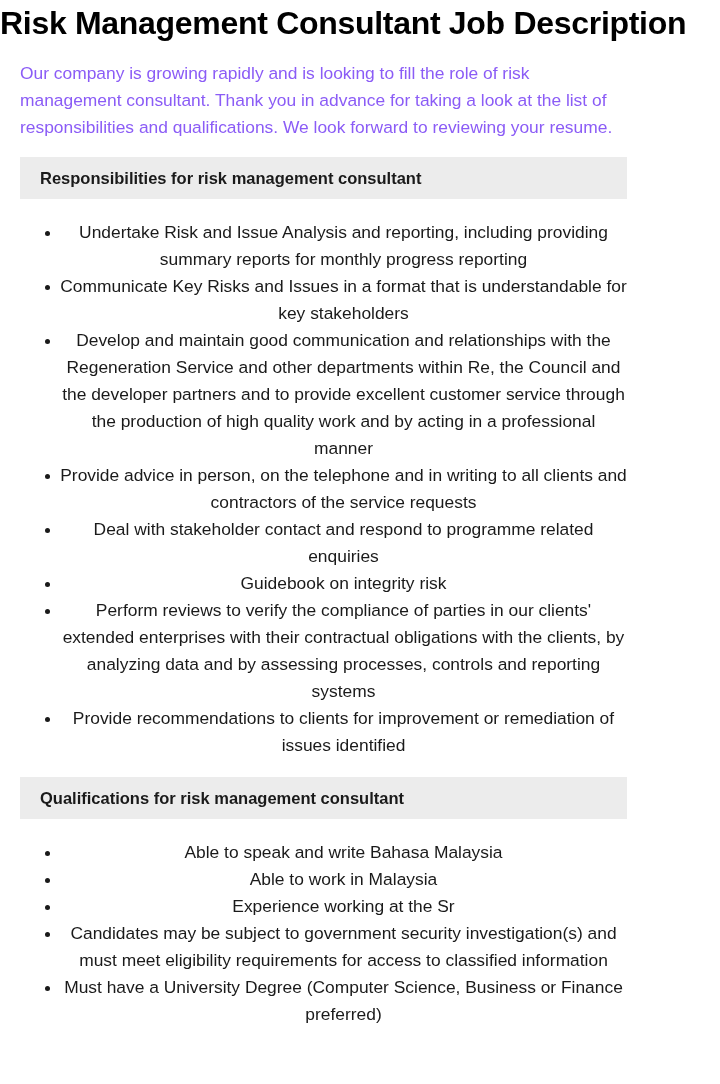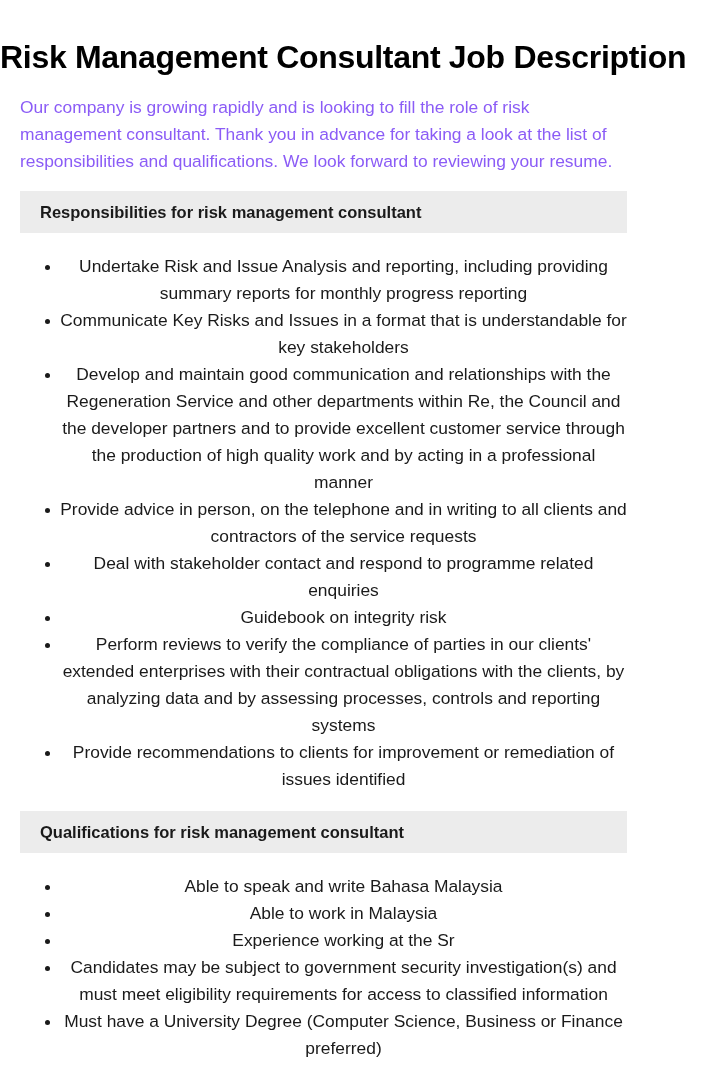--- a/index.html
+++ b/index.html
@@ -1,21 +1,21 @@
 <!DOCTYPE html>
 <html><head>
   <meta charset="utf-8">
   <style>
     html, body { margin: 0; padding: 0; background: #ffffff; }
     body {
       width: 720px; height: 1084px; overflow: hidden;
       font-family: "Liberation Sans", "DejaVu Sans", sans-serif;
       color: #111111;
     }
-    .page { position: relative; width: 652px; margin-top: 34px; }
+    .page { position: relative; width: 652px; }
     h1 {
       margin: 0; padding-top: 4px;
       font-size: 32px; font-weight: 700; letter-spacing: -0.3px;
       text-align: center; line-height: 38px; color: #000;
       white-space: nowrap;
     }
     .intro {
       margin: 18px 20px 0 20px;
       font-size: 17.4px; line-height: 27px; color: #8b5cf6;
     }

